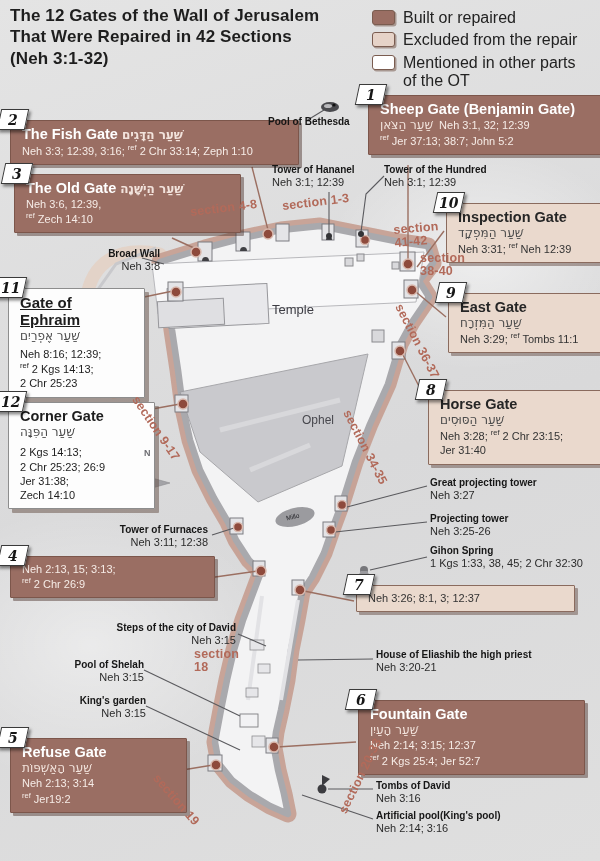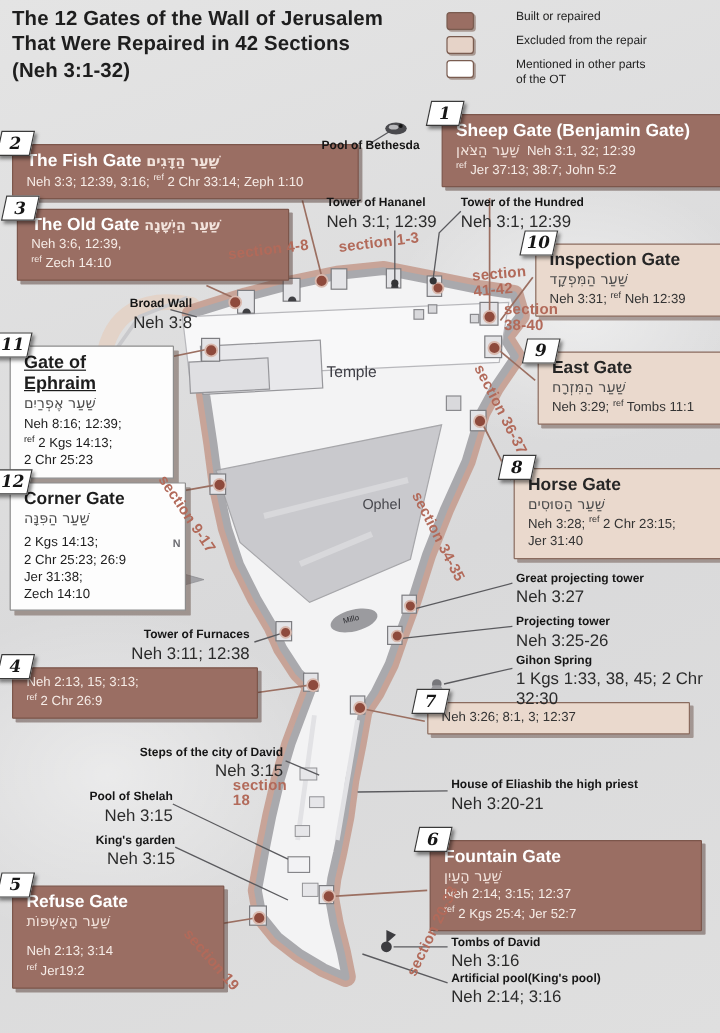--- a/index.html
+++ b/index.html
@@ -15,21 +15,21 @@
   svg.map{position:absolute;inset:0;}
   .page-title{
     position:absolute;left:10px;top:5px;width:360px;
     font-size:17px;font-weight:bold;line-height:1.25;color:#1e1e1e;
     white-space:pre-line;letter-spacing:.1px;
   }
   .legend{position:absolute;left:372px;top:9px;}
   .legend-row{display:flex;align-items:flex-start;margin-bottom:4px;}
   .swatch{width:21px;height:13px;border:1px solid #7a5c50;border-radius:3px;
     box-shadow:1.5px 1.5px 0 rgba(122,92,80,.55);margin-right:8px;flex:none;margin-top:1px;}
-  .legend-label{font-size:10px;line-height:1.15;white-space:pre-line;color:#222;margin-left:27px;}
+  .legend-label{font-size:16px;line-height:1.15;white-space:pre-line;color:#222;}
 
   .gatebox{position:absolute;padding:5px 8px 6px 11px;border-radius:1px;}
   .gatebox.dark{background:#9a6e63;border:1px solid #7c564b;color:#fff;
     box-shadow:3px 3px 0 rgba(70,45,38,.45);}
   .gatebox.light{background:#ead9cd;border:1px solid #8a6b5e;color:#333;
     box-shadow:3px 3px 0 rgba(90,65,55,.45);}
   .gatebox.white{background:#fdfdfd;border:1px solid #8d8d8d;color:#1d1d1d;
     box-shadow:4px 4px 0 rgba(100,78,68,.5);}
   .gname{font-weight:bold;font-size:14.5px;line-height:1.15;}
   .gname.two{white-space:pre-line;font-size:15px;text-decoration:underline;}
@@ -46,21 +46,21 @@
     position:absolute;top:-12px;left:-12px;min-width:20px;height:19px;padding:0 3px;
     background:#fff;border:1.6px solid #3a3a3a;transform:skewX(-12deg);
     box-shadow:2.5px 2.5px 3px rgba(0,0,0,.45);
     display:flex;align-items:center;justify-content:center;
   }
   .badge span{transform:skewX(12deg);font-family:"DejaVu Serif",serif;
     font-style:italic;font-weight:bold;font-size:14px;color:#161616;}
 
   .lm{position:absolute;line-height:1.2;}
   .lm .n{font-weight:bold;font-size:10px;color:#161616;}
-  .lm .r{font-size:14px;color:#2b2b2b;}
+  .lm .r{font-size:11px;color:#2b2b2b;}
   .lm.ra{text-align:right;}
 
   .sec{position:absolute;color:#b26a5a;font-size:12.5px;font-weight:600;
     white-space:pre-line;line-height:1.05;letter-spacing:.2px;}
 
   .maplbl{position:absolute;color:#3d3d44;}
   .maplbl.temple{font-size:13px;}
   .maplbl.ophel{font-size:12px;color:#47474d;}
   .maplbl.millo{font-size:6.5px;color:#26262b;}
   .maplbl.north{font-size:9px;font-weight:bold;color:#6d6d72;}
@@ -296,21 +296,21 @@
     <div class="grefs">Neh 2:13, 15; 3:13;</div>
     <div class="grefs"><sup class="rf">ref</sup> <span>2 Chr 26:9</span></div>
   </div>
 
   <div class="gatebox dark" style="left:10px;top:738px;width:156px">
     <div class="badge">
         <span>5</span>
       </div>
     <div class="gname">Refuse Gate</div>
     <div class="grefs"><span class="heb">שַׁעַר הָאַשְׁפּוֹת</span></div>
-    <div class="grefs" style="margin-top:10px">Neh 2:13; 3:14</div>
+    <div class="grefs" style="margin-top:0">Neh 2:13; 3:14</div>
     <div class="grefs"><sup class="rf">ref</sup> <span>Jer19:2</span></div>
   </div>
 
   <div class="gatebox dark" style="left:358px;top:700px;width:206px">
     <div class="badge">
         <span>6</span>
       </div>
     <div class="gname">Fountain Gate</div>
     <div class="grefs"><span class="heb">שַׁעַר הָעַיִן</span></div>
     <div class="grefs">Neh 2:14; 3:15; 12:37</div>

